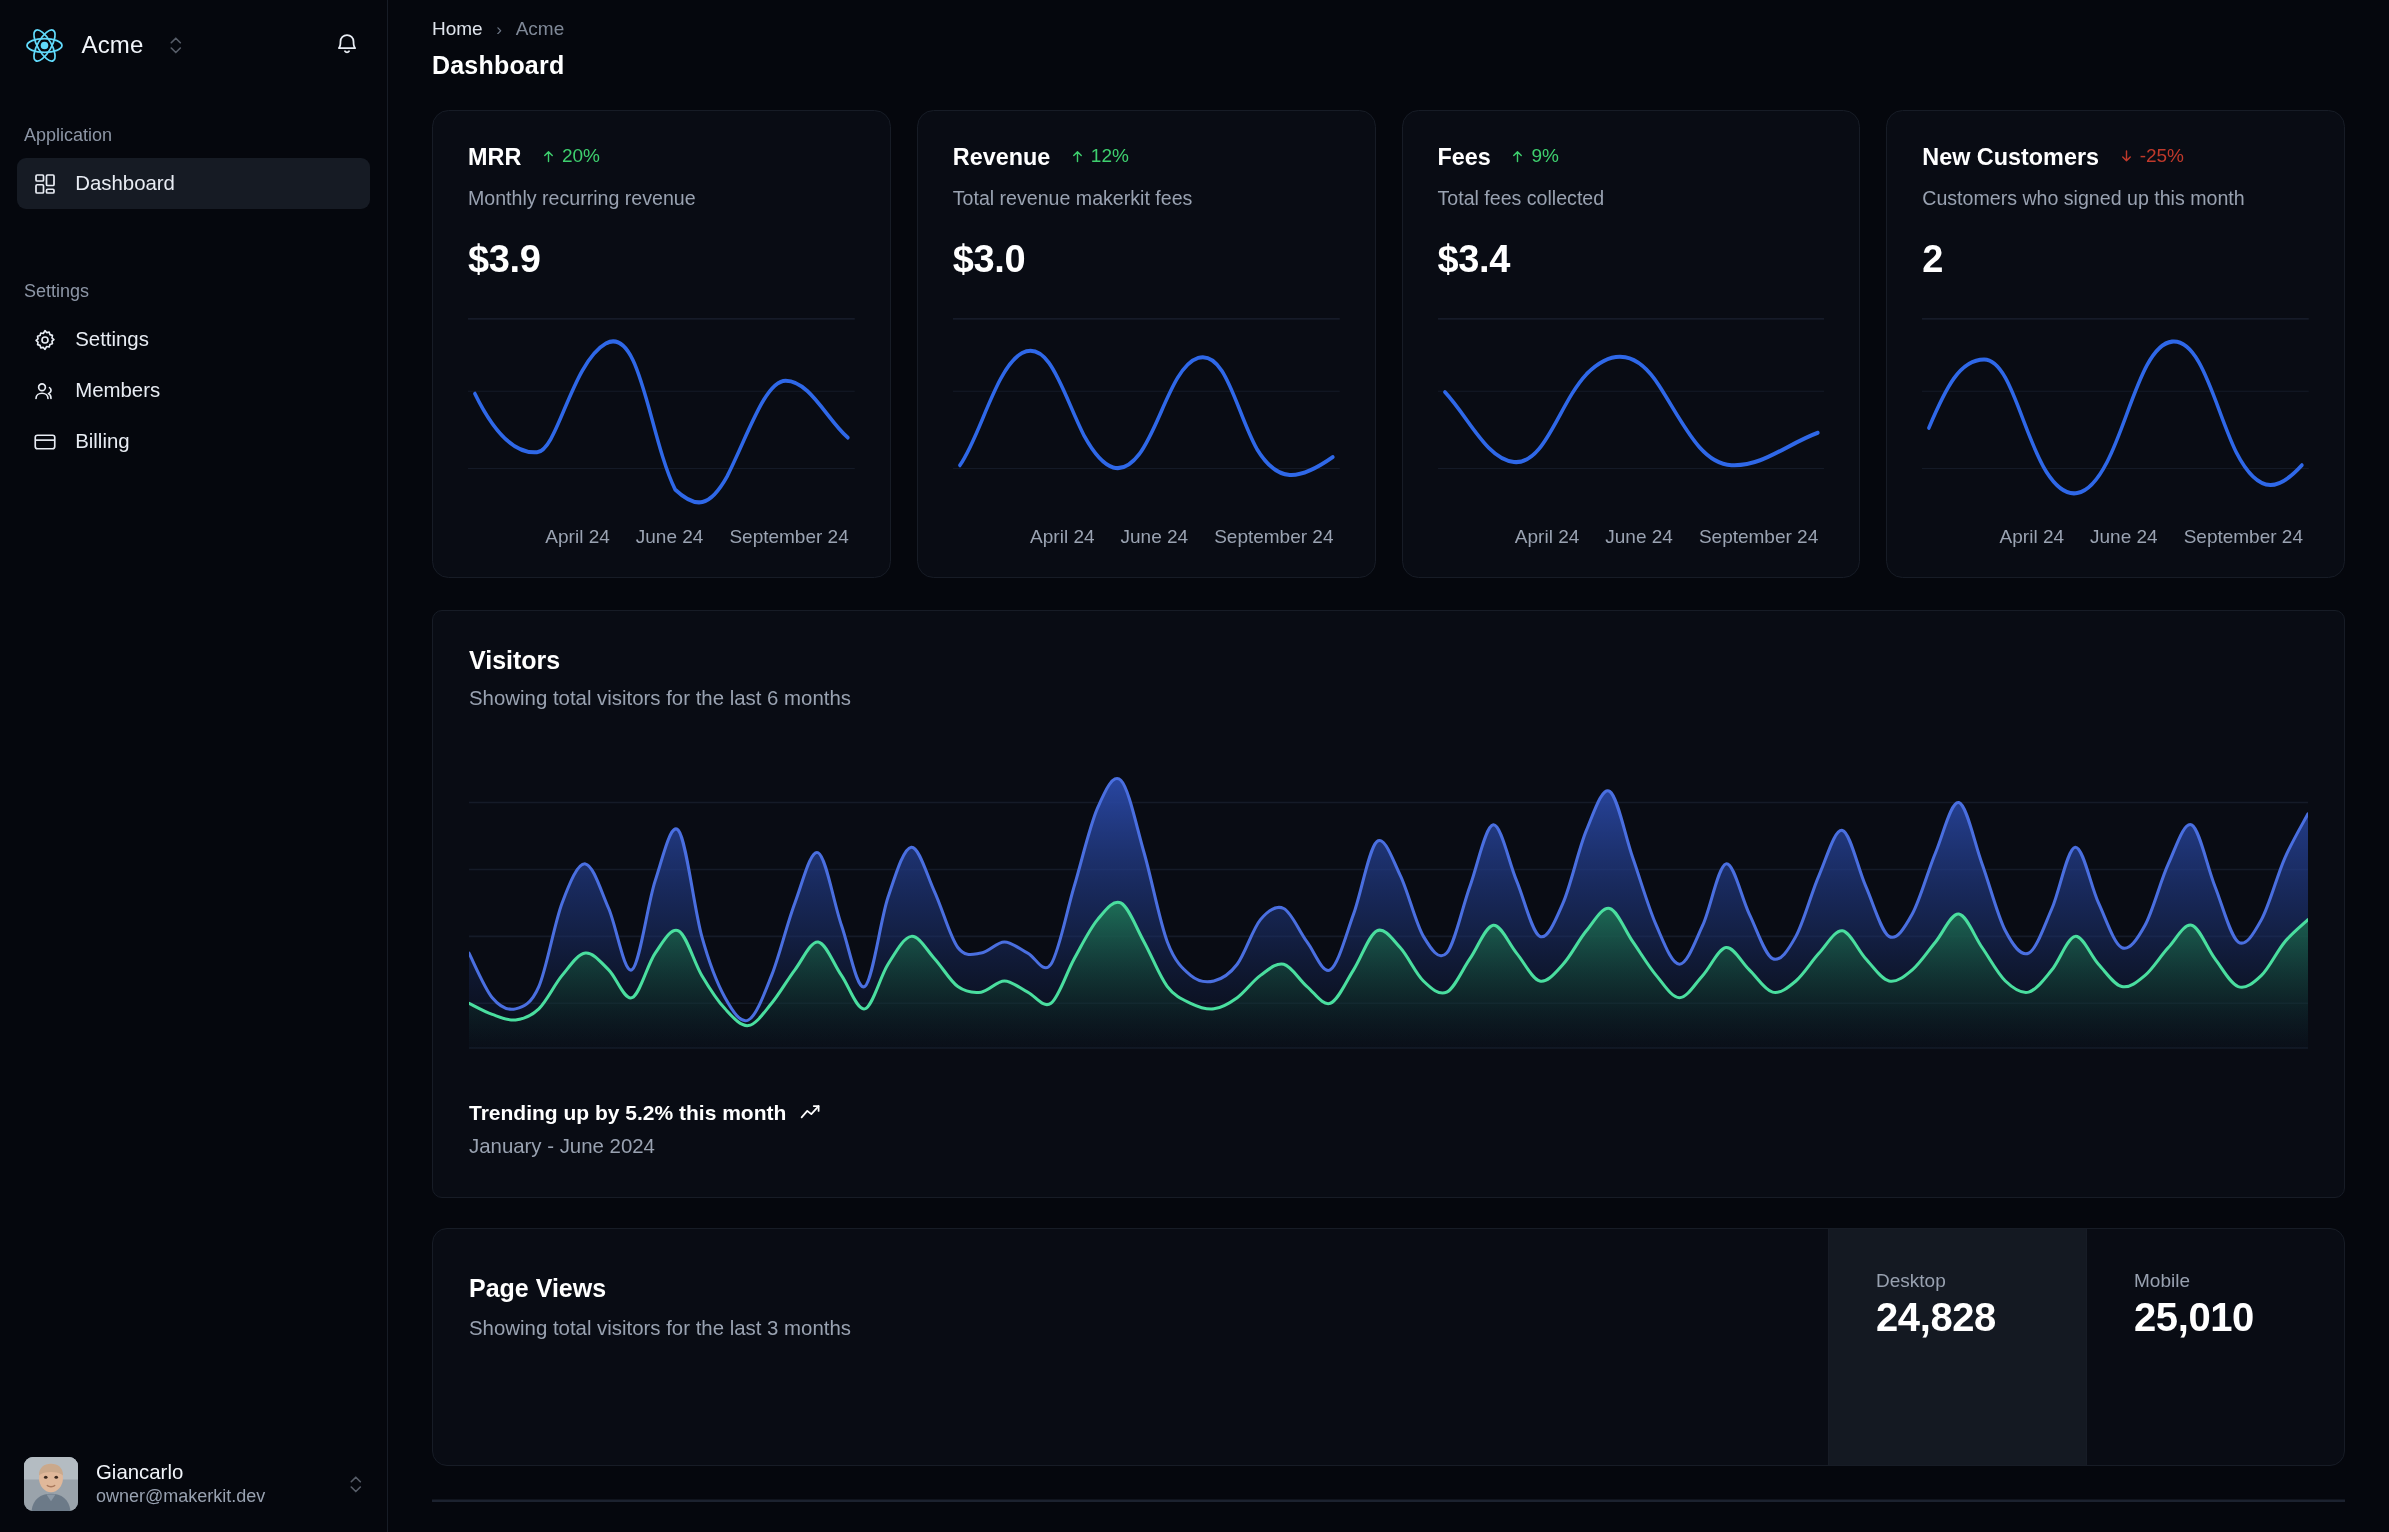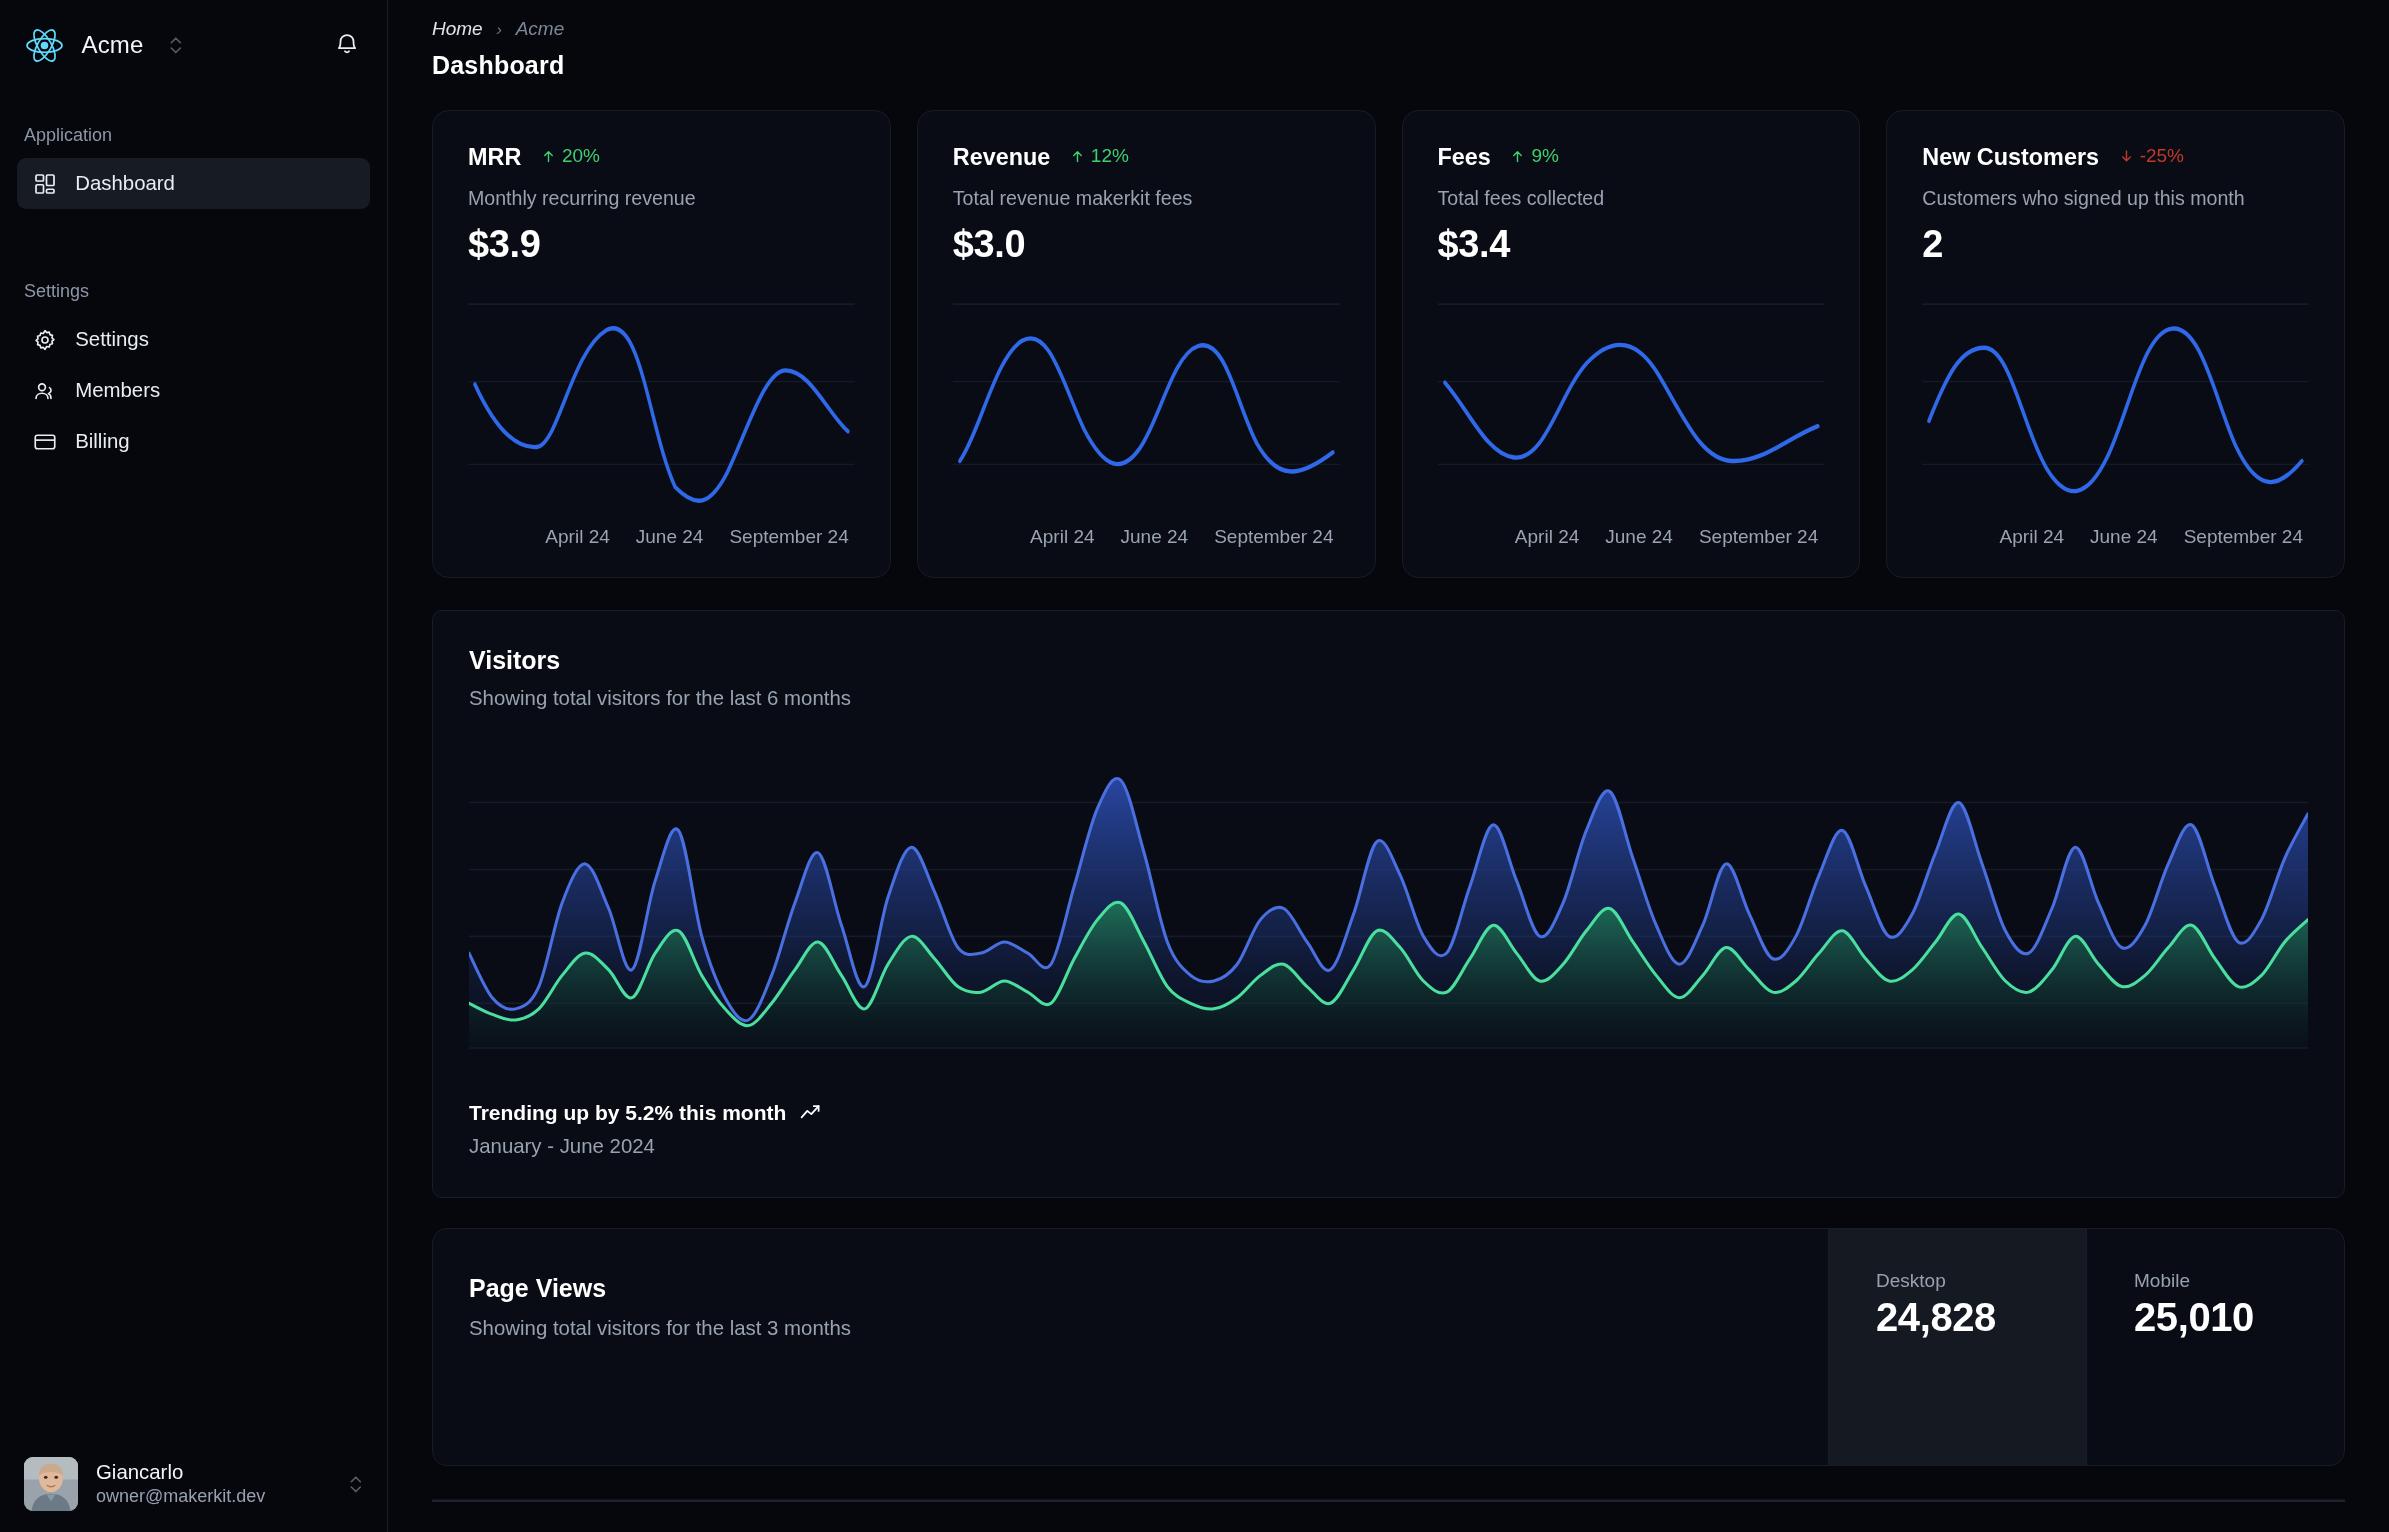--- a/index.html
+++ b/index.html
@@ -55,41 +55,41 @@
     overflow: hidden; background: #6e7886; position: relative;
   }
   .avatar .face { position:absolute; inset:0; }
   .u-name { font-size: 20.4px; color: #f2f5fa; line-height: 1.25; }
   .u-mail { font-size: 18px; color: #98a1b0; line-height: 1.3; }
   .u-meta { flex: 1; }
 
   
   .main { flex: 1; height: 1533px; overflow: hidden; position: relative; }
   .page-head { padding: 18px 0 0 44px; }
-  .crumbs { display: flex; align-items: center; gap: 13.6px; font-size: 19px; font-style: italic; }
+  .crumbs { display: flex; align-items: center; gap: 13.6px; font-size: 19px; }
   .crumb-home { color: #dfe4ec; }
   .crumb-sep { color: #6b7483; font-size: 17.3px; }
   .crumb-cur { color: #7f8897; }
   .page-title { font-size: 25px; font-weight: 700; color: #ffffff; margin-top: 10.6px; letter-spacing: 0.2px; }
 
   .cards-row {
     display: flex; gap: 26px; padding: 30px 44px 0 44px;
   }
   .stat-card {
     flex: 1; min-width: 0; height: 468px;
     background: #090c14; border: 1.5px solid #171c26; border-radius: 16.6px;
     padding: 33px 35px 0 35px; display: flex; flex-direction: column;
   }
   .sc-head { display:flex; align-items: baseline; gap: 19.6px; }
   .sc-title { font-size: 23.4px; font-weight: 700; color: #ffffff; }
   .sc-trend { font-size: 19px; display:flex; align-items:center; gap: 6px; }
   .sc-trend.up { color: #3ecf6e; }
   .sc-trend.down { color: #c0392b; }
   .sc-sub { font-size: 19.6px; color: #99a2b1; margin-top: 16.6px; }
-  .sc-val { font-size: 38px; font-weight: 700; color: #ffffff; margin-top: 13px; letter-spacing: -0.4px; }
+  .sc-val { font-size: 38px; font-weight: 700; color: #ffffff; margin-top: 28px; letter-spacing: -0.4px; }
   .sc-chart { margin-top: 33px; flex: 1; position: relative; }
   .sc-xaxis {
     display: flex; justify-content: flex-end; gap: 26px;
     font-size: 19px; color: #9aa3b2; padding-right: 6px; padding-bottom: 29px; text-align: center;
   }
 
   .wide-card {
     margin: 32px 44px 0 44px;
     background: #090c14; border: 1.5px solid #171c26; border-radius: 10px;
     padding: 35px 36px 0 36px;

